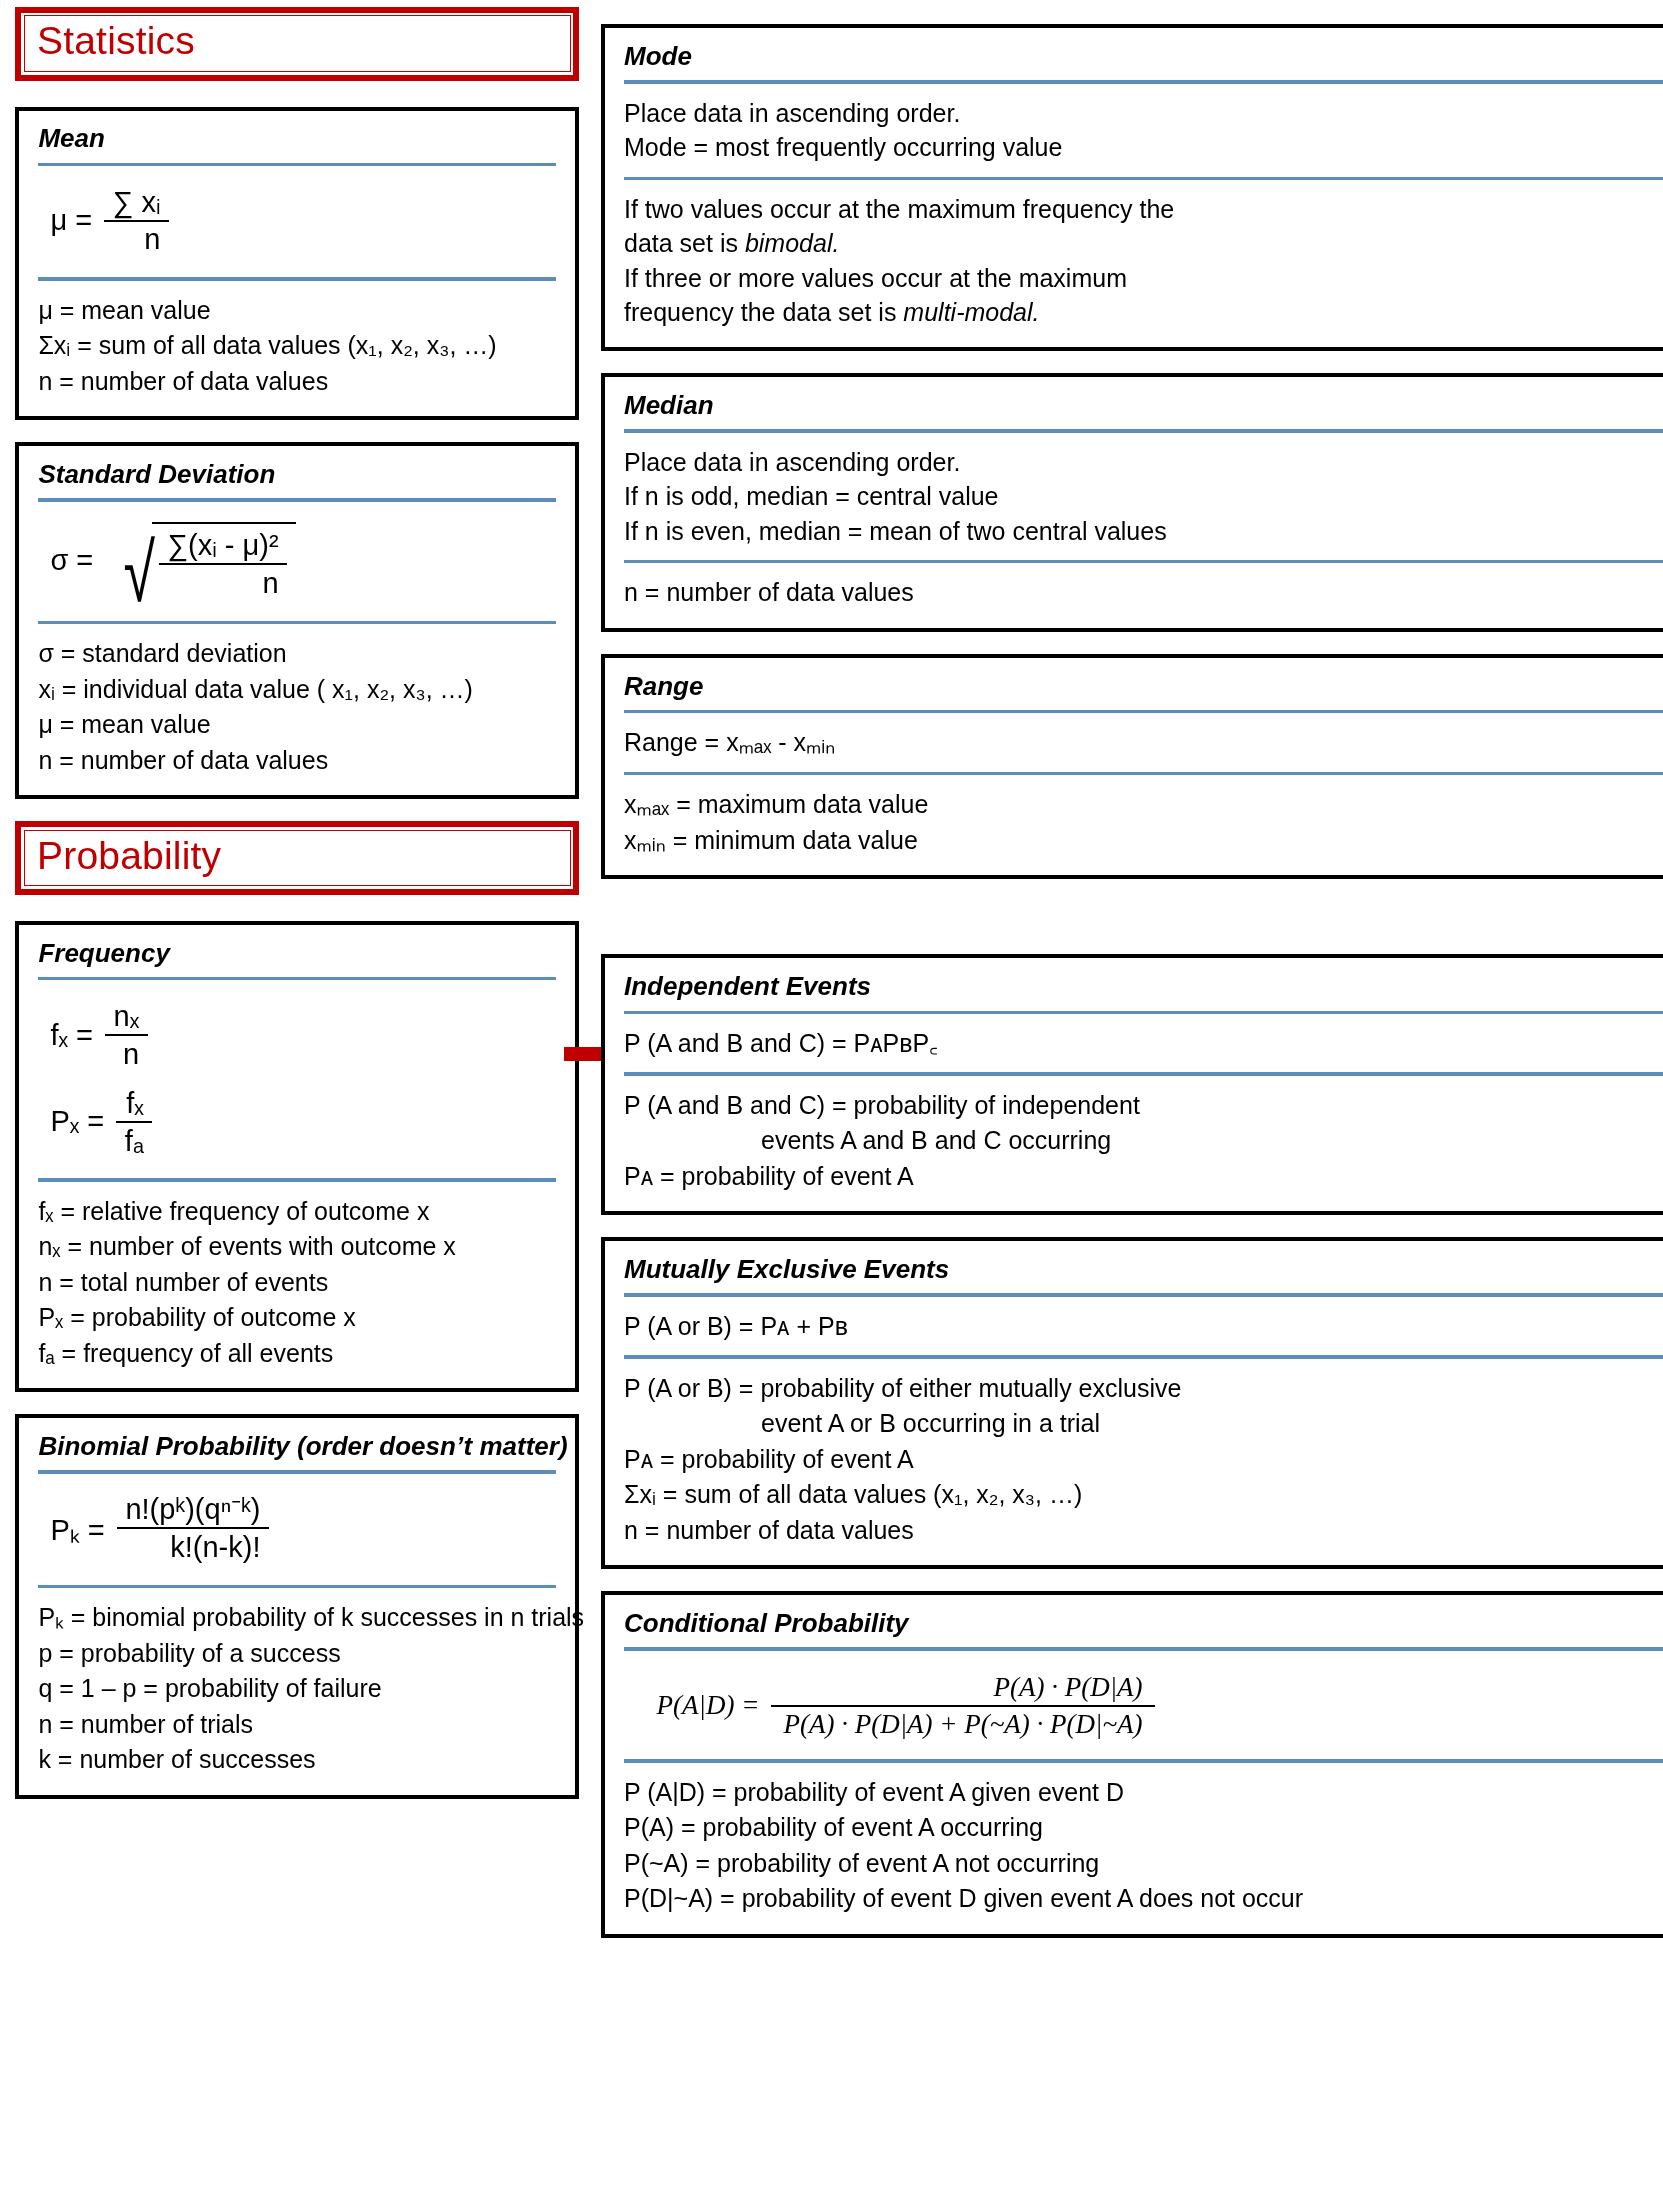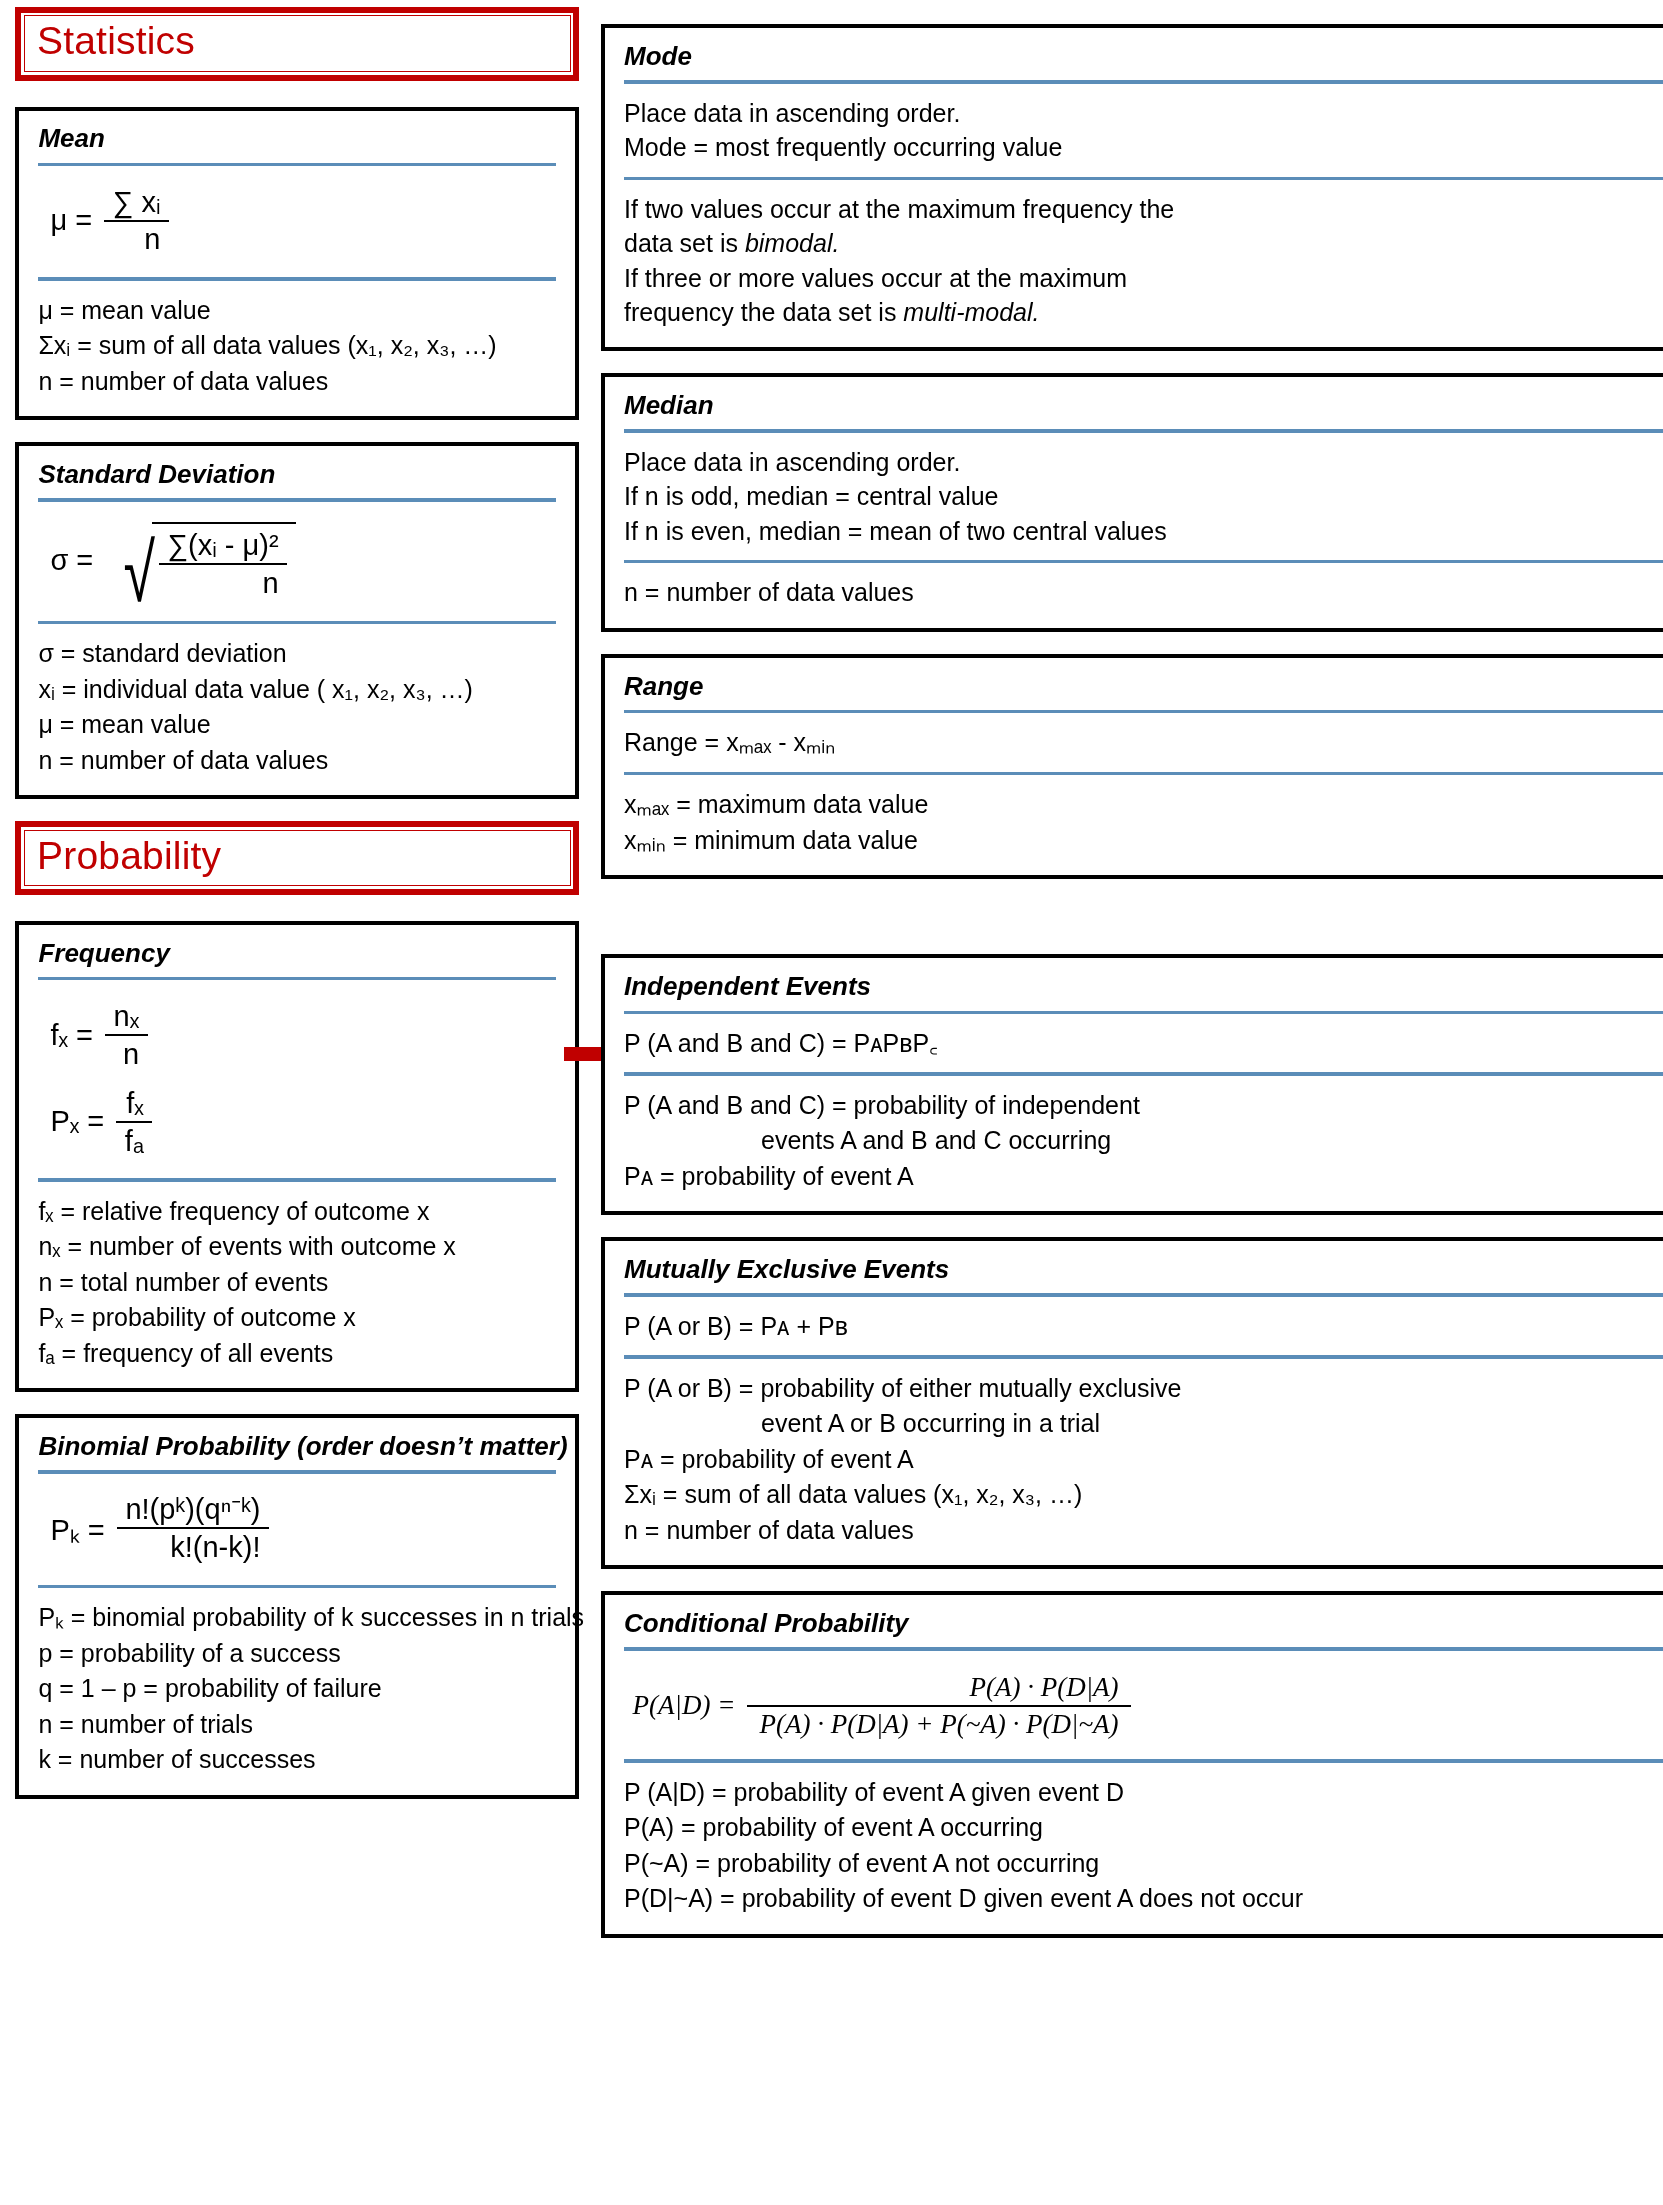--- a/index.html
+++ b/index.html
@@ -146,21 +146,21 @@
   .mathserif {
     font-family: "Liberation Serif", serif;
     font-style: italic;
     font-size: 27px;
   }
   .bayes {
     display: flex;
     align-items: center;
     padding: 10.3px 0 8.6px 8.6px;
   }
-  .bayes .lhs { margin-right: 12px; white-space: nowrap; }
+  .bayes .lhs { margin-right: 12px; white-space: nowrap; margin-left: 24px; }
   .bayes .frac .num { padding: 0 12px 3.4px 12px; white-space: nowrap; }
   .bayes .frac .den { padding: 3.4px 12px 0 12px; white-space: nowrap; border-top: 2.6px solid #000; }
 
   .nowrap { white-space: nowrap; }
 </style>
 </head>
 <body>
 
 <div class="sheet">
 

